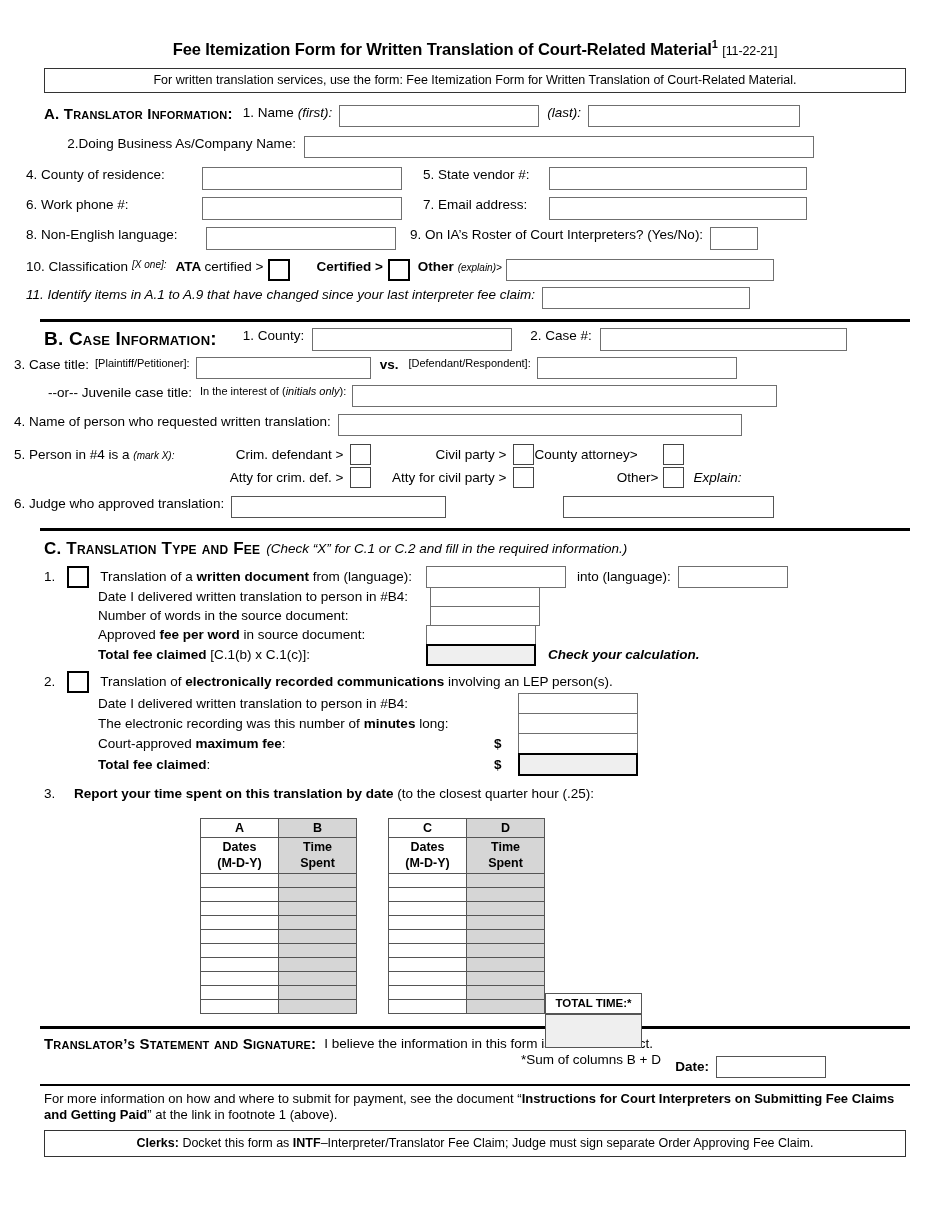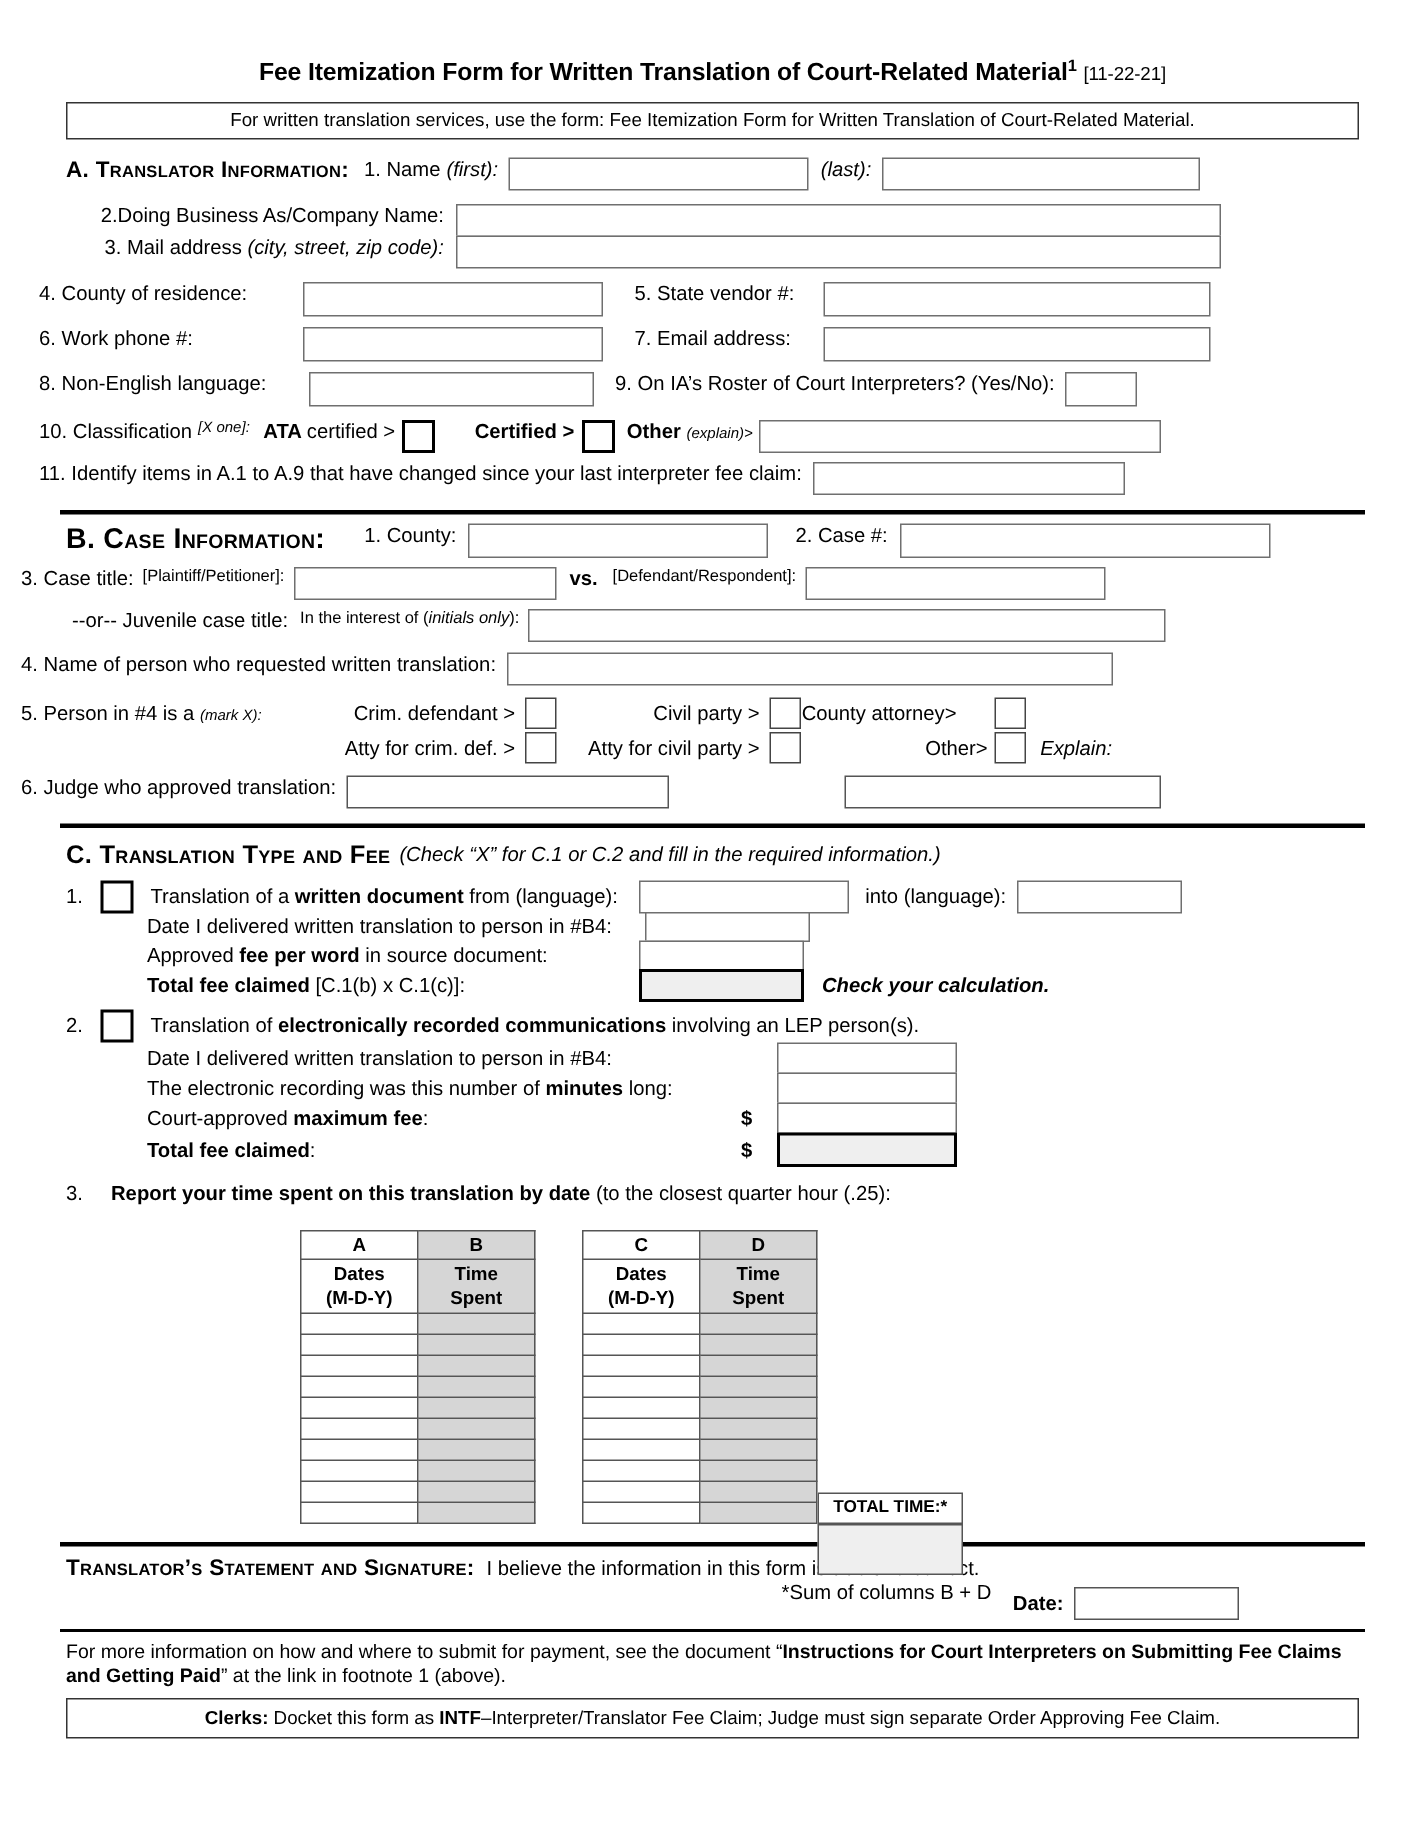--- a/index.html
+++ b/index.html
@@ -81,24 +81,20 @@
       <div class="bx" style="width:200px;height:22px;margin-left:7px;"></div>
       <span class="i" style="margin-left:8px;">(last):</span>
       <div class="bx" style="width:212px;height:22px;margin-left:7px;"></div>
     </div>
 
     <div class="fldline" style="margin-top:9px;">
       <span style="width:270px;text-align:right;">2.Doing Business As/Company Name:</span>
       <div class="bx" style="width:510px;height:22px;margin-left:8px;"></div>
     </div>
 
-    <div class="fldline" style="margin-top:-1px;">
-      <span style="width:270px;text-align:right;"><span>3. Mail address</span> <span class="i">(city, street, zip code):</span></span>
-      <div class="bx" style="width:510px;height:22px;margin-left:8px;"></div>
-    </div>
 
     <div class="fldline" style="margin-top:9px;">
       <span style="width:170px;">4. County of residence:</span>
       <div class="bx" style="width:200px;height:23px;margin-left:6px;"></div>
       <span style="margin-left:21px;width:126px;">5. State vendor #:</span>
       <div class="bx" style="width:258px;height:23px;"></div>
     </div>
 
     <div class="fldline" style="margin-top:7px;">
       <span style="width:170px;">6. Work phone #:</span>
@@ -118,21 +114,21 @@
       <span>10. Classification</span>
       <span class="i xs" style="margin-left:4px;">[X one]:</span>
       <span class="b" style="margin-left:9px;"><span>ATA</span> <span style="font-weight:normal">certified &gt;</span></span>
       <div class="cb" style="margin-left:5px;"></div>
       <span class="b" style="margin-left:26px;">Certified &gt;</span>
       <div class="cb" style="margin-left:5px;"></div>
       <span class="b" style="margin-left:8px;"><span>Other</span> <span class="i xs" style="font-weight:normal">(explain)&gt;</span></span>
       <div class="bx" style="width:268px;height:22px;margin-left:4px;"></div>
     </div>
 
-    <div class="fldline" style="margin-top:6px;">
+    <div class="fldline" style="margin-top:6px;font-style:italic;">
       <span>11. Identify items in A.1 to A.9 that have changed since your last interpreter fee claim:</span>
       <div class="bx" style="width:208px;height:22px;margin-left:7px;"></div>
     </div>
   </div>
 
   <div class="rule" style="margin-top:10px;"></div>
 
   <div class="secA" style="margin-top:0;">
 
     <div class="fldline" style="margin-top:6px;">
@@ -213,20 +209,24 @@
         <div class="bx" style="width:140px;height:22px;margin-left:14px;"></div>
         <span style="margin-left:11px;">into (language):</span>
         <div class="bx" style="width:110px;height:22px;margin-left:7px;"></div>
       </div>
 
       <div class="row" style="margin-top:-1px;">
         <span style="margin-left:72px;width:400px;">Date I delivered written translation to person in #B4:</span>
         <div class="bx" style="width:110px;height:20px;margin-left:-68px;"></div>
       </div>
 
+      <div class="row" style="margin-top:-1px;">
+        <span style="margin-left:72px;width:400px;">Number of words in the source document:</span>
+        <div class="bx" style="width:110px;height:20px;margin-left:-68px;"></div>
+      </div>
 
       <div class="row" style="margin-top:-1px;">
         <span style="margin-left:72px;width:348px;"><span>Approved </span><span class="b">fee per word</span><span> in source document:</span></span>
         <span class="b" style="width:24px;">$</span>
         <div class="bx" style="width:110px;height:20px;margin-left:-44px;"></div>
       </div>
 
       <div class="row" style="margin-top:-1px;">
         <span style="margin-left:72px;width:348px;"><span class="b">Total fee claimed</span><span> [C.1(b) x C.1(c)]:</span></span>
         <span class="b" style="width:24px;">$</span>

